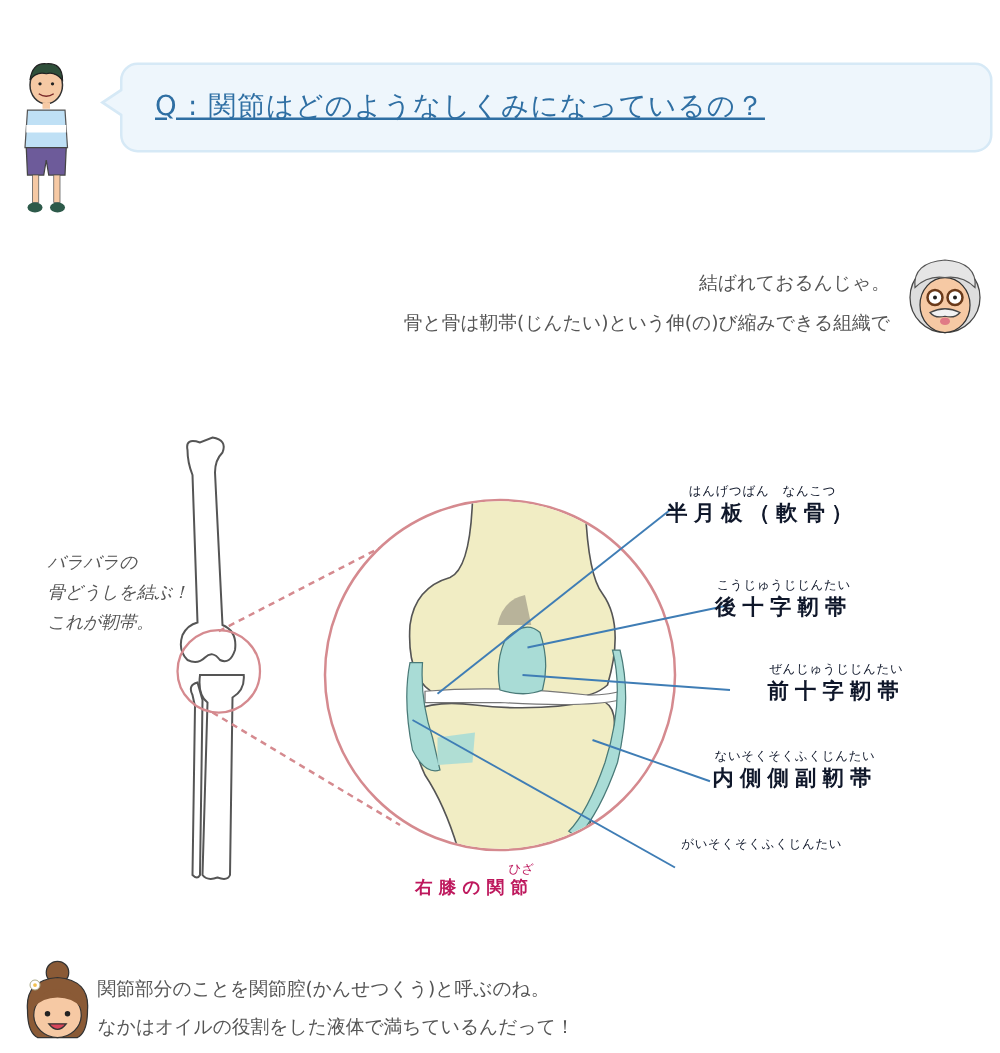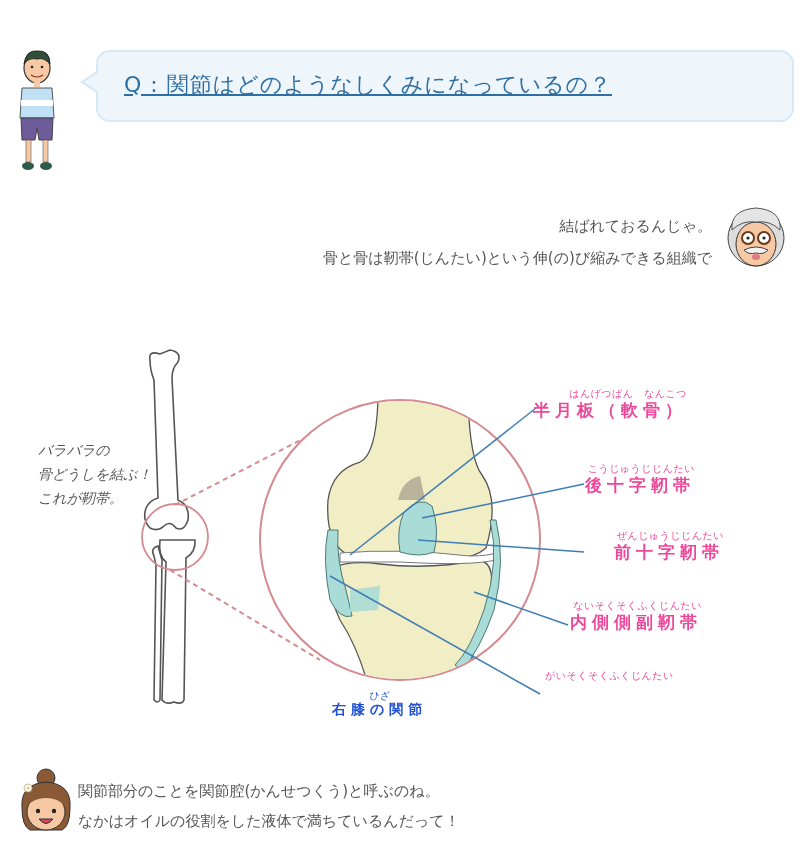--- a/index.html
+++ b/index.html
@@ -10,24 +10,24 @@
             border:2px solid #d6e9f6; border-radius:14px; box-sizing:border-box; }
   .bubble-tail { left:80px; top:70px; width:0; height:0;
                  border-top:12px solid transparent; border-bottom:12px solid transparent;
                  border-right:18px solid #d6e9f6; }
   .bubble-tail-inner { left:84px; top:72px; width:0; height:0;
                  border-top:10px solid transparent; border-bottom:10px solid transparent;
                  border-right:15px solid #eef6fc; }
   .question { left:124px; top:70px; font-size:22px; color:#2f6fa3; letter-spacing:1px; white-space:nowrap;text-decoration:underline; }
   .grandpa-text { right:88px; top:210px; text-align:right; font-size:15px; line-height:32px; color:#555; }
   .note { left:38px; top:438px; font-size:14px; line-height:24px; color:#555; font-style:italic; }
-  .label { color:#ec4899; text-align:right;font-family:Liberation Serif, serif; }
+  .label { color:#0f172a; text-align:center; }
   .label .ruby { display:block; font-size:10px; letter-spacing:0.5px; line-height:12px; }
   .label .main { display:block; font-size:17px; font-weight:bold; letter-spacing:5px; line-height:22px; }
-  .knee-caption { left:332px; top:690px; color:#1d4ed8; text-align:center; }
+  .knee-caption { left:332px; top:690px; color:#be185d; text-align:right; }
   .knee-caption .ruby { display:block; font-size:10px; line-height:11px; }
   .knee-caption .main { display:block; font-size:14px; font-weight:bold; letter-spacing:5px; }
   .girl-text { left:78px; top:776px; font-size:15px; line-height:30px; color:#555; }
 </style>
 </head>
 <body>
 
 <svg class="abs" style="left:12px;top:48px" width="50" height="130" viewBox="0 0 50 130">
   <ellipse cx="25" cy="20" rx="13" ry="15" fill="#f6c9a4" stroke="#333" stroke-width="1.2"></ellipse>
   <path d="M12 16 Q14 2 25 3 Q38 2 38 16 Q32 9 25 11 Q17 9 12 16Z" fill="#2f4f3a" stroke="#222"></path>
@@ -111,21 +111,21 @@
     <line x1="418" y1="540" x2="584" y2="552"></line>
     <line x1="474" y1="592" x2="568" y2="625"></line>
     <line x1="330" y1="576" x2="540" y2="694"></line>
   </g>
 </svg>
 
 <div class="abs label" style="left:533px;top:388px">
   <span class="ruby">はんげつばん　なんこつ</span>
   <span class="main">半月板（軟骨）</span>
 </div>
-<div class="abs label" style="left:585px;top:463px">
+<div class="abs label" style="left:572px;top:463px">
   <span class="ruby">こうじゅうじじんたい</span>
   <span class="main">後十字靭帯</span>
 </div>
 <div class="abs label" style="left:614px;top:530px">
   <span class="ruby">ぜんじゅうじじんたい</span>
   <span class="main">前十字靭帯</span>
 </div>
 <div class="abs label" style="left:570px;top:600px">
   <span class="ruby">ないそくそくふくじんたい</span>
   <span class="main">内側側副靭帯</span>

